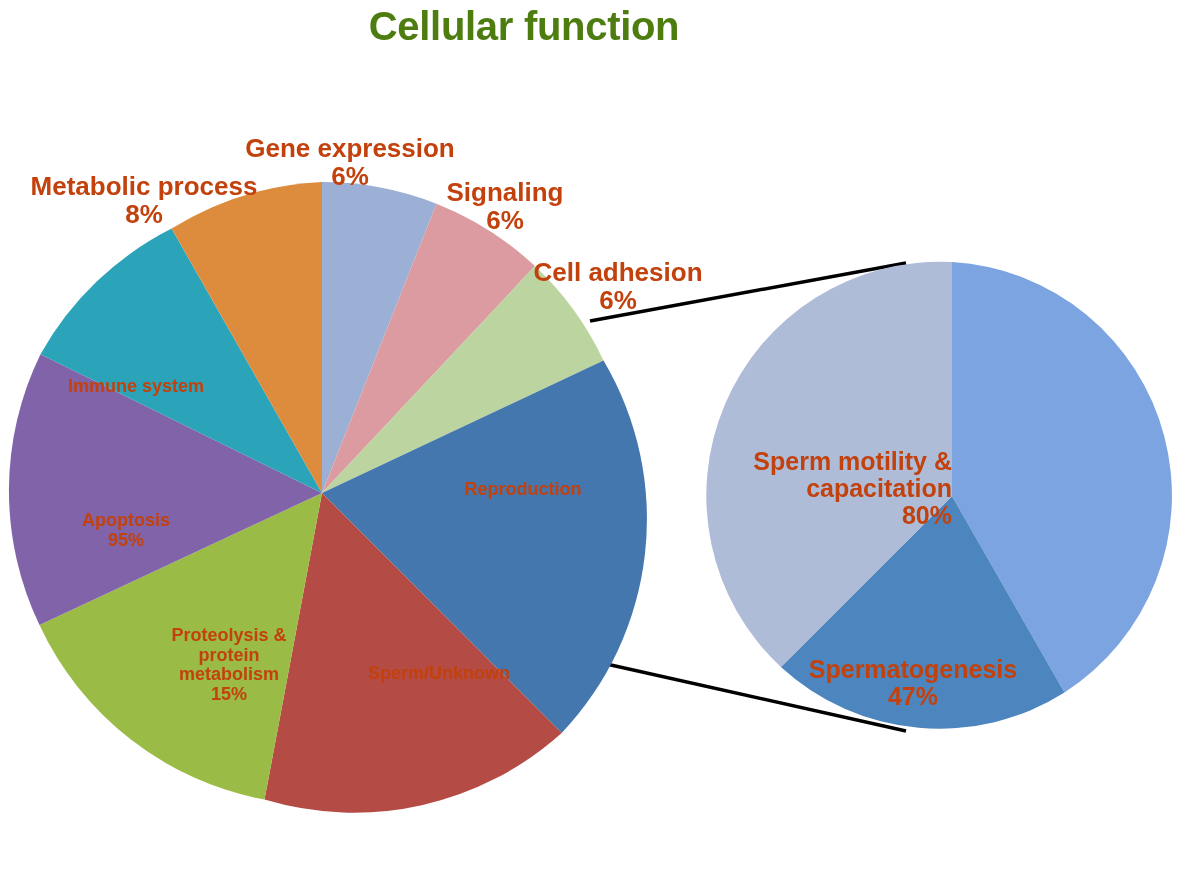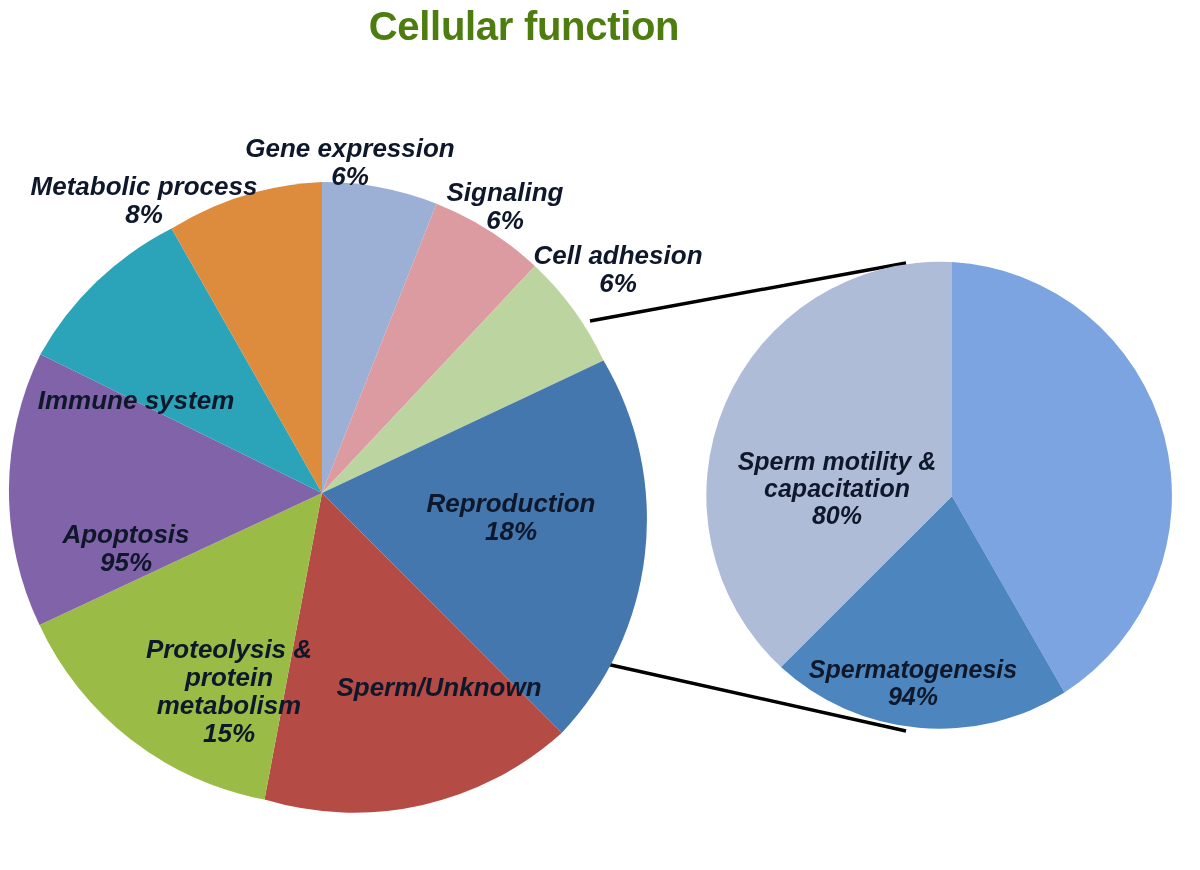--- a/index.html
+++ b/index.html
@@ -36,29 +36,28 @@
   svg.pies {
     position: absolute;
     left: 0;
     top: 0;
     width: 1200px;
     height: 870px;
   }
   .lbl {
     position: absolute;
     font-weight: bold;
-    color: #0f172a;
+    color: #c2410c;
     line-height: 1.08;
     text-align: center;
     white-space: pre-line;
-    font-style: italic;
   }
   .lbl .pct { display: block; }
   .lbl-outer { font-size: 26px; }
-  .lbl-inner { font-size: 26px; }
+  .lbl-inner { font-size: 18px; }
   .lbl-right { font-size: 25px; }
 </style>
 </head>
 <body>
 
 <div id="figure">
 
   <div id="chart-title">Cellular function</div>
 
   <svg class="pies" viewBox="0 0 1200 870">
@@ -107,21 +106,21 @@
   <div class="lbl lbl-outer" style="left:14px; top:144px; width:260px;">
     <span>Metabolic process</span>
     <span class="pct">8%</span>
   </div>
 
   <div class="lbl lbl-outer" style="left:415px; top:150px; width:180px;">
     <span>Signaling</span>
     <span class="pct">6%</span>
   </div>
 
-  <div class="lbl lbl-outer" style="left:508px; top:213px; width:220px;">
+  <div class="lbl lbl-outer" style="left:508px; top:230px; width:220px;">
     <span>Cell adhesion</span>
     <span class="pct">6%</span>
   </div>
 
   <div class="lbl lbl-inner" style="left:16px; top:358px; width:240px;">
     <span>Immune system</span>
   </div>
 
   <div class="lbl lbl-inner" style="left:33px; top:492px; width:186px;">
     <span>Apoptosis</span>
@@ -132,30 +131,29 @@
     <span>Proteolysis &amp;
 protein
 metabolism</span>
     <span class="pct">15%</span>
   </div>
 
   <div class="lbl lbl-inner" style="left:320px; top:645px; width:238px;">
     <span>Sperm/Unknown</span>
   </div>
 
-  <div class="lbl lbl-inner" style="left:406px; top:461px; width:210px;">
+  <div class="lbl lbl-inner" style="left:418px; top:461px; width:210px;">
     <span>Reproduction</span>
-    <span class="pct">18%</span>
   </div>
 
 
   <div class="lbl lbl-right" style="left:790px; top:629px; width:246px;">
     <span>Spermatogenesis</span>
-    <span class="pct">94%</span>
+    <span class="pct">47%</span>
   </div>
 
-  <div class="lbl lbl-right" style="left:722px; top:421px; width:230px;">
+  <div class="lbl lbl-right" style="left:722px; top:421px; width:230px;text-align:right;">
     <span>Sperm motility &amp;
 capacitation</span>
     <span class="pct">80%</span>
   </div>
 
 </div>
 
 </body></html>

